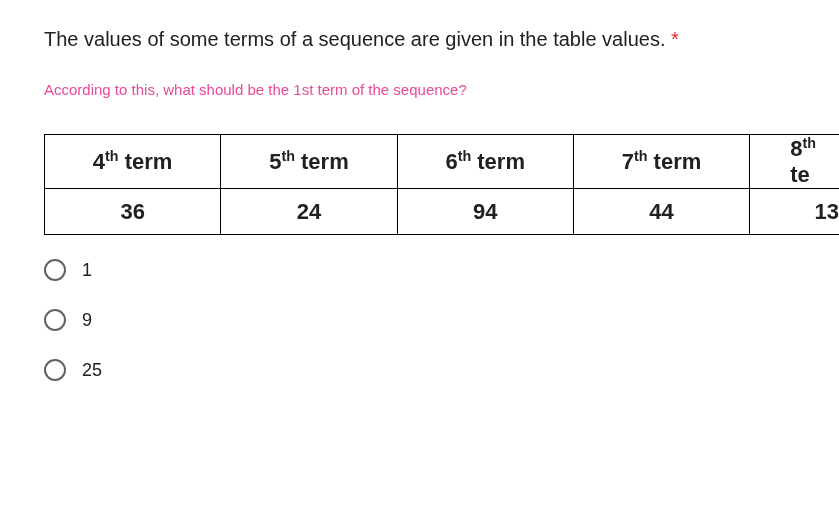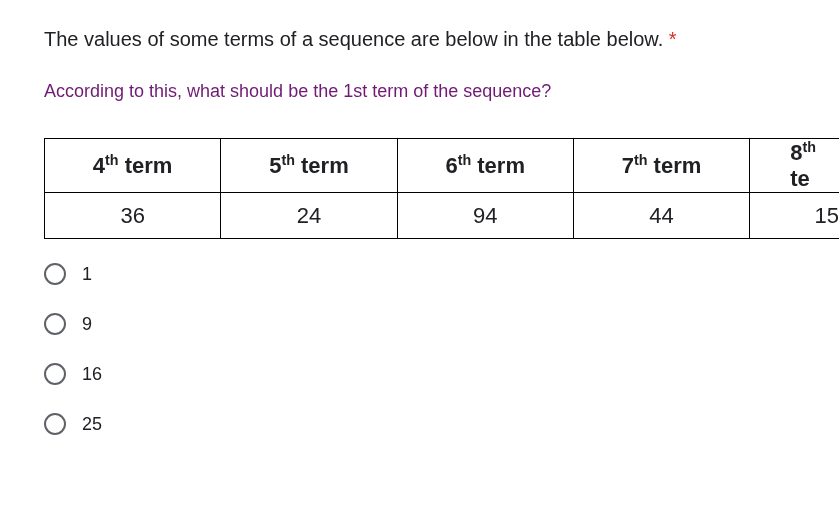--- a/index.html
+++ b/index.html
@@ -18,22 +18,22 @@
     .question-title {
       font-size: 20px;
       color: #202124;
       margin-bottom: 30px;
       font-weight: 400;
     }
     .asterisk {
       color: #d93025;
     }
     .question-subtitle {
-      font-size: 18px;
-      color: #701a75;
+      font-size: 15px;
+      color: #ec4899;
       margin-bottom: 36px;
       font-weight: 400;
     }
     .sequence-table {
       border-collapse: collapse;
       margin-bottom: 24px;
     }
     .sequence-table th,
     .sequence-table td {
       border: 1px solid #000;
@@ -43,20 +43,21 @@
       font-weight: 400;
       padding: 0;
     }
     .sequence-table th {
       font-weight: 700;
       height: 46px;
     }
     .sequence-table td {
       height: 46px;
       font-size: 22px;
+      font-weight: bold;
     }
     .col-w {
       width: 180px;
       margin-left: 36px;
     }
     .col-last {
       width: 90px;
       border-right: none !important;
     }
     .sequence-table th.col-last {
@@ -90,21 +91,21 @@
     }
     .option-label {
       font-size: 18px;
       color: #202124;
     }
   </style>
 </head>
 <body>
 
 <div class="question-title">
-  <span>The values of some terms of a sequence are below in the table below.</span>
+  <span>The values of some terms of a sequence are given in the table values.</span>
   <span class="asterisk">*</span>
 </div>
 
 <div class="question-subtitle">According to this, what should be the 1st term of the sequence?</div>
 
 <table class="sequence-table">
   <thead>
     <tr>
       <th class="col-w"><span>4</span><sup>th</sup><span> term</span></th>
       <th class="col-w"><span>5</span><sup>th</sup><span> term</span></th>
@@ -112,35 +113,31 @@
       <th class="col-w"><span>7</span><sup>th</sup><span> term</span></th>
       <th class="col-last"><span>8</span><sup>th</sup><span> te</span></th>
     </tr>
   </thead>
   <tbody>
     <tr>
       <td class="col-w">36</td>
       <td class="col-w">24</td>
       <td class="col-w">94</td>
       <td class="col-w">44</td>
-      <td class="col-last">15</td>
+      <td class="col-last">13</td>
     </tr>
   </tbody>
 </table>
 
 <div class="options">
   <div class="option-row">
     <span class="radio-circle"></span>
     <span class="option-label">1</span>
   </div>
   <div class="option-row">
     <span class="radio-circle"></span>
     <span class="option-label">9</span>
   </div>
   <div class="option-row">
     <span class="radio-circle"></span>
-    <span class="option-label">16</span>
-  </div>
-  <div class="option-row">
-    <span class="radio-circle"></span>
     <span class="option-label">25</span>
   </div>
 </div>
 
 </body></html>

